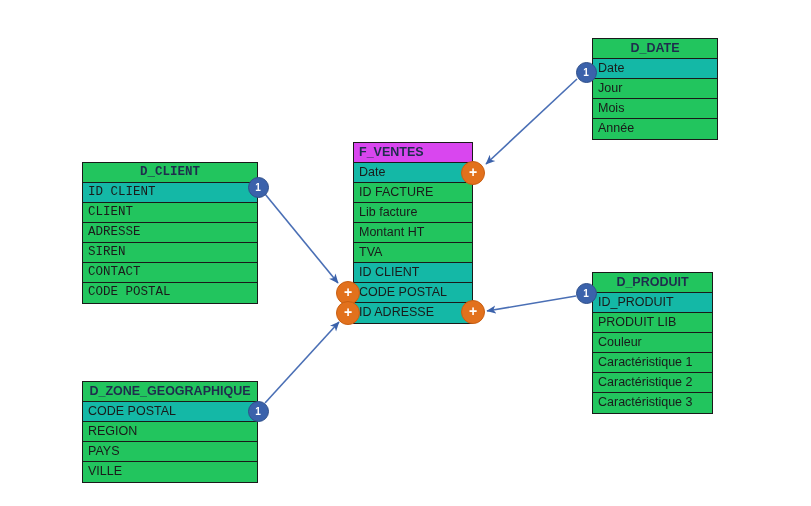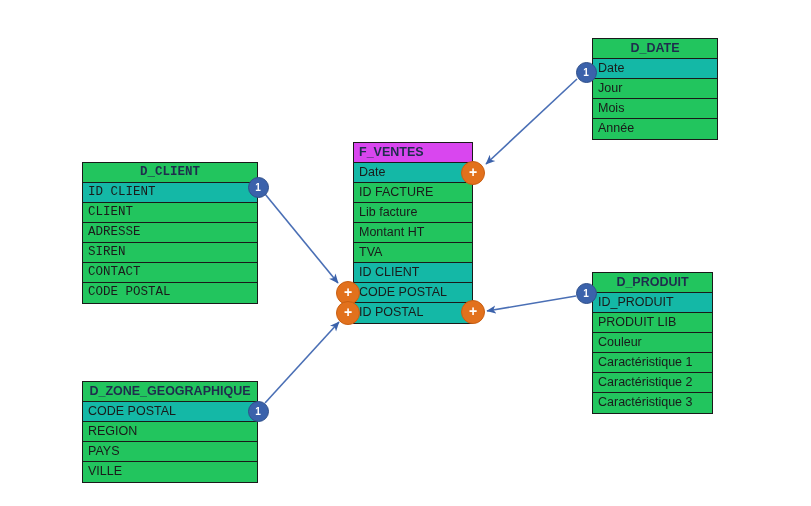--- a/index.html
+++ b/index.html
@@ -122,21 +122,21 @@
       </div>
       <div class="entity fact" style="left: 353px; top: 142px; width: 120px;">
         <div class="entity-header">F_VENTES</div>
         <div class="field key">Date</div>
         <div class="field">ID FACTURE</div>
         <div class="field">Lib facture</div>
         <div class="field">Montant HT</div>
         <div class="field">TVA</div>
         <div class="field key">ID CLIENT</div>
         <div class="field key">CODE POSTAL</div>
-        <div class="field key">ID POSTAL</div>
+        <div class="field key">ID ADRESSE</div>
       </div>
       <div class="entity dim" style="left: 592px; top: 38px; width: 126px;">
         <div class="entity-header">D_DATE</div>
         <div class="field key">Date</div>
         <div class="field">Jour</div>
         <div class="field">Mois</div>
         <div class="field">Année</div>
       </div>
       <div class="entity dim" style="left: 592px; top: 272px; width: 121px;">
         <div class="entity-header">D_PRODUIT</div>

